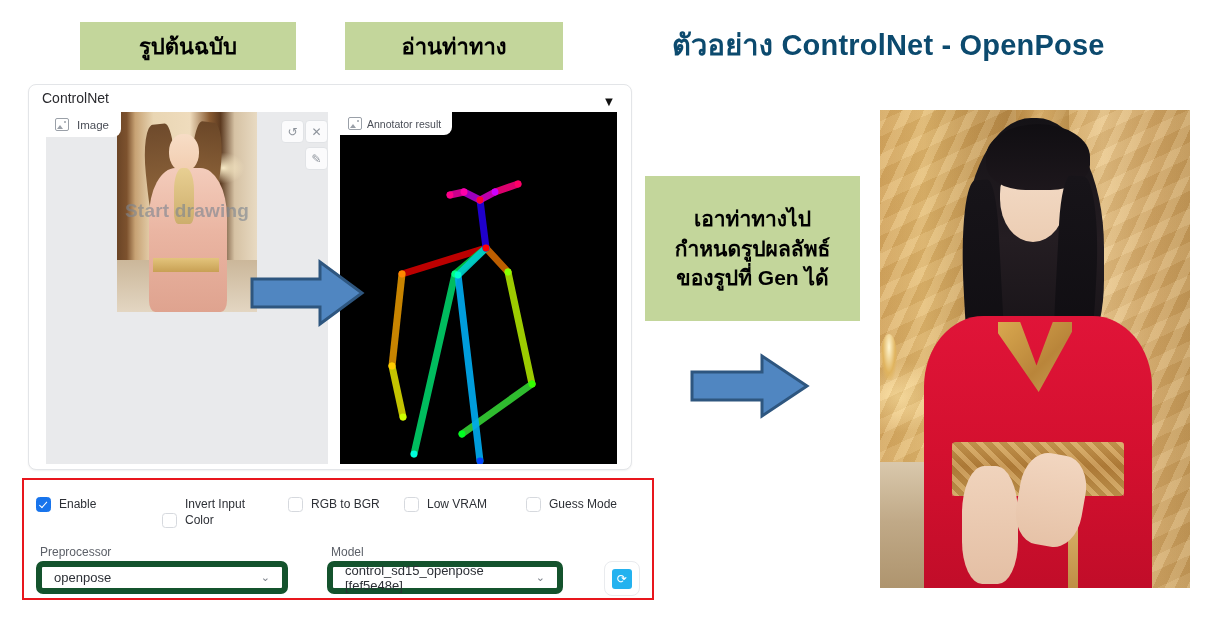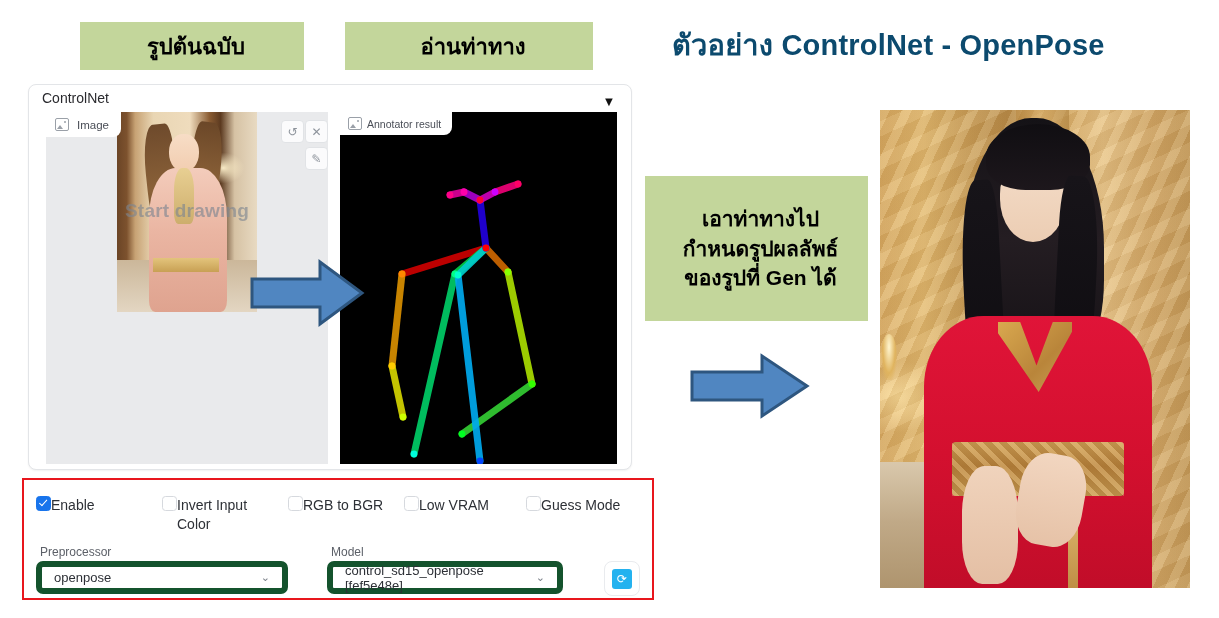--- a/index.html
+++ b/index.html
@@ -14,24 +14,23 @@
 
   
   .green-box{
     background:#c3d69b;
     color:#000000;
     display:flex;
     align-items:center;
     justify-content:center;
     text-align:center;
     font-weight:600;
-    padding-left:8px;
   }
   #cap-original{left:80px;top:22px;width:216px;height:48px;font-size:22px;}
-  #cap-pose{left:345px;top:22px;width:240px;height:48px;font-size:22px;}
+  #cap-pose{left:345px;top:22px;width:218px;height:48px;font-size:22px;}
   #cap-apply{
     left:645px;top:176px;width:215px;height:145px;
     font-size:21px;line-height:1.42;flex-direction:column;font-weight:700;
   }
   #cap-apply .ln{display:block;white-space:nowrap;}
 
   
   #main-title{
     left:672px;top:22px;
     font-size:29px;font-weight:bold;color:#0c4a6e;
@@ -160,22 +159,22 @@
   #arrow-1{left:248px;top:257px;}
   #arrow-2{left:688px;top:352px;}
 
   
   #settings-block{
     left:22px;top:478px;width:632px;height:122px;
     border:2px solid #e8161d;background:#ffffff;box-sizing:border-box;
   }
   #checkbox-row{left:36px;top:492px;width:600px;height:44px;}
   .cbx-item{
-    position:absolute;display:flex;align-items:flex-start;
-    font-size:14px;color:#2d3036;line-height:1.35;
+    position:absolute;display:flex;align-items:flex-end;gap:8px;
+    font-size:12px;color:#2d3036;line-height:1.35;
   }
   .cbx{
     width:15px;height:15px;border:1.5px solid #d6d9de;border-radius:3.5px;
     background:#fff;flex:none;box-sizing:border-box;cursor:pointer;
   }
   .cbx.checked{
     background:#1874ec;border-color:#1874ec;
     position:relative;
   }
   .cbx.checked:after{

